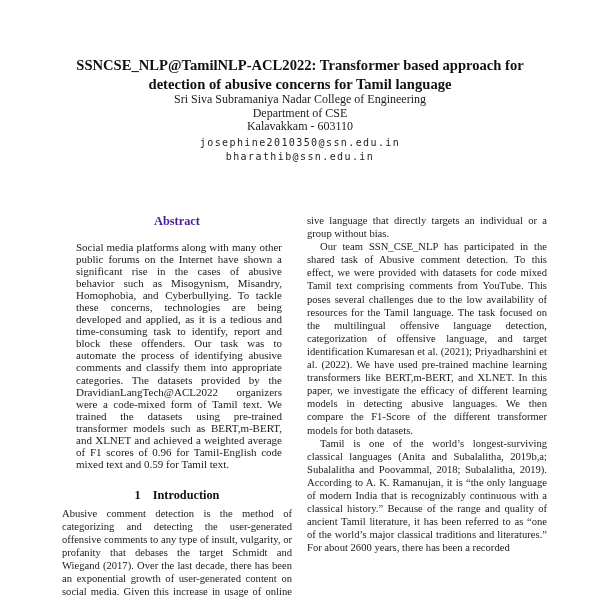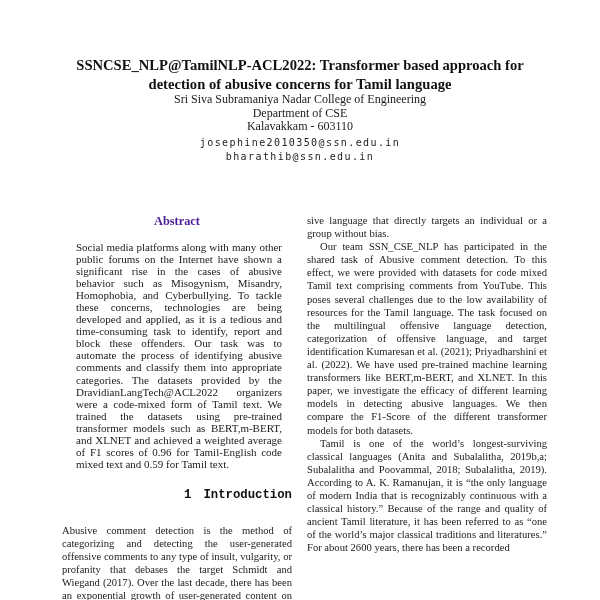--- a/index.html
+++ b/index.html
@@ -64,26 +64,25 @@
     margin: 0 0 12px 0;
     color: #4c1d95;
   }
   .abstract-body {
     margin: 0 10px 0 14px;
     font-size: 11px;
     line-height: 12.05px;
     text-align: justify;
   }
   .section-heading {
-    margin: 18px 0 22px 0;
+    margin: 18px 0 4px 0;
     font-size: 12.3px;
     font-weight: bold;
-    text-align: right;
+    text-align: center;
     color: #111111;
-    font-family: Liberation Mono, monospace;
   }
   .section-number { margin-right: 12px; }
   .body-para {
     margin: 0;
     font-size: 10.6px;
     line-height: 13.1px;
     text-align: justify;
   }
   .para-indent { text-indent: 13px; }
 </style>

